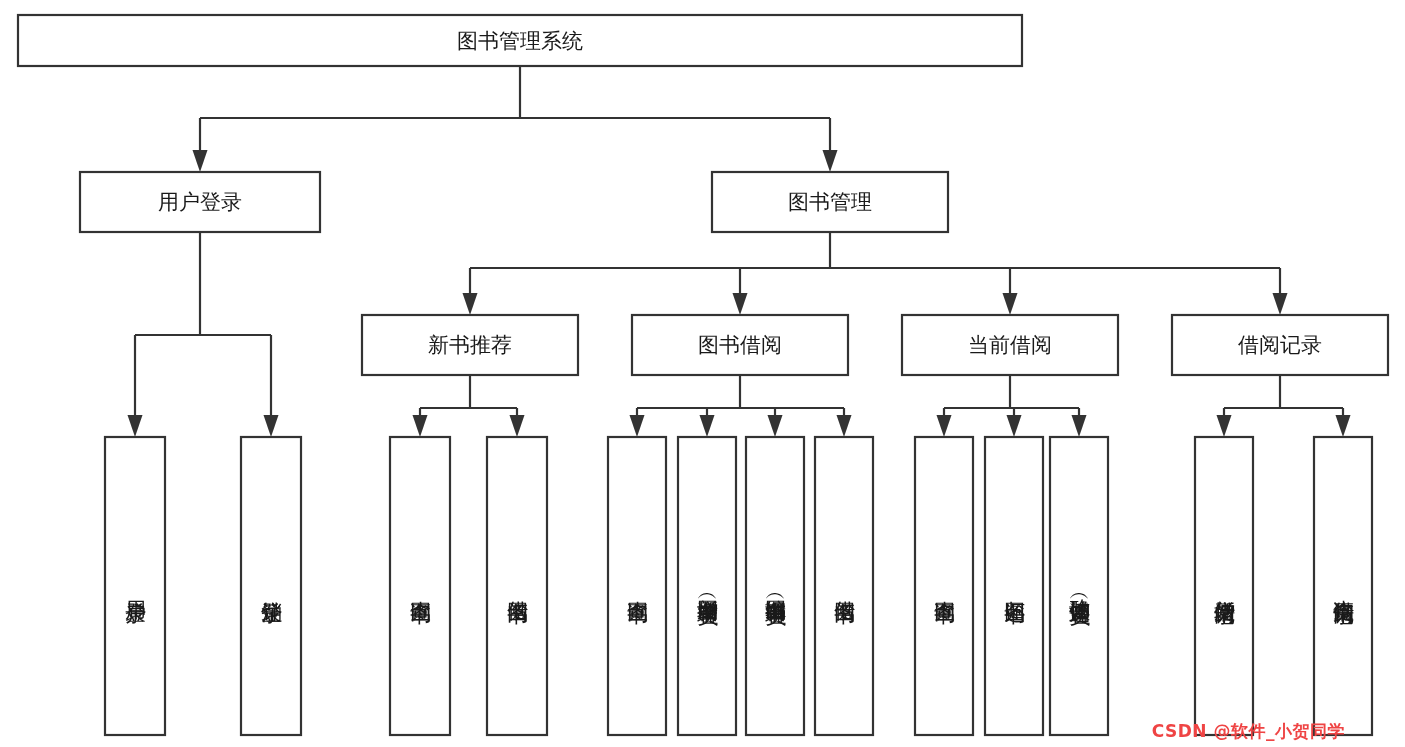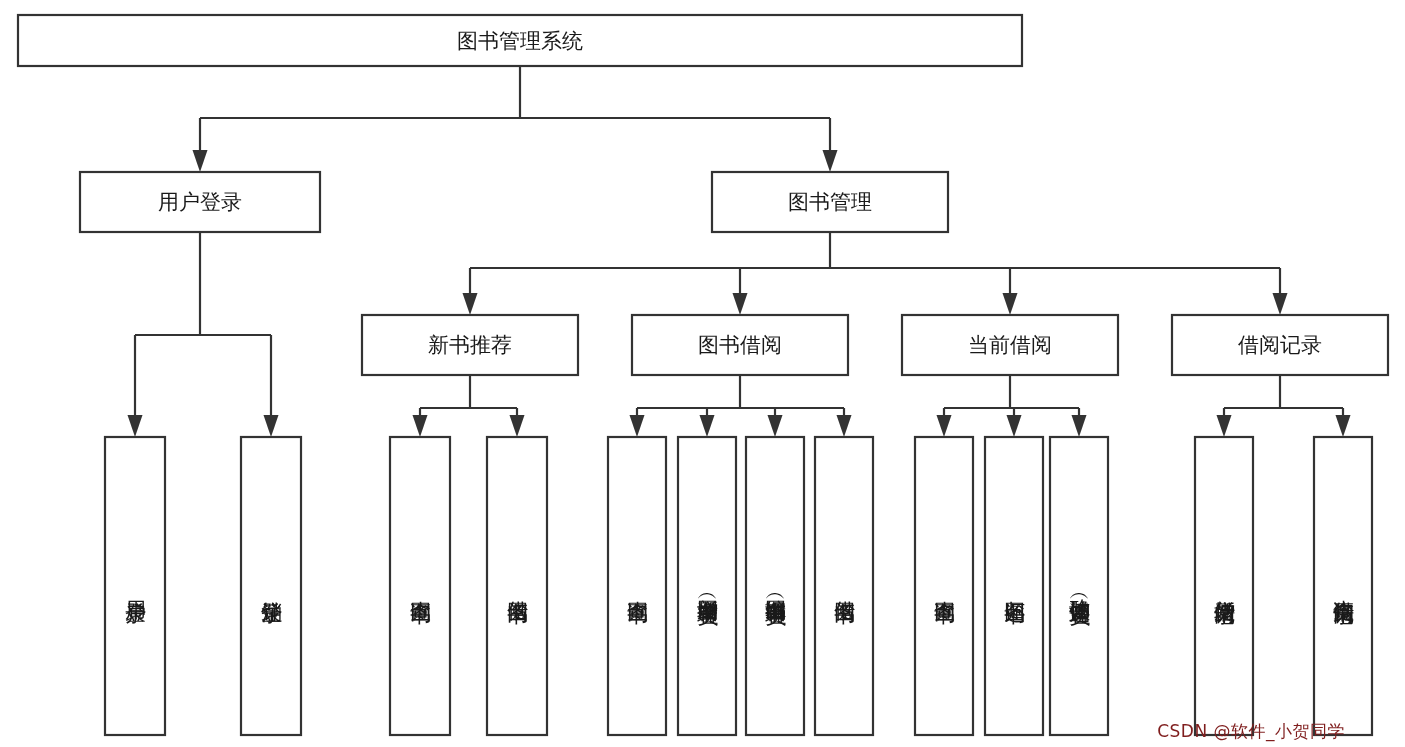--- a/index.html
+++ b/index.html
@@ -65,24 +65,25 @@
     white-space: nowrap;
     pointer-events: none;
     user-select: none;
   }
   .watermark {
     position: absolute;
     right: 14px;
     bottom: 4px;
     font-family: "DejaVu Sans", "Liberation Sans", sans-serif;
     font-size: 17px;
-    color: #7f1d1d;
+    color: #ef4444;
     letter-spacing: 0.5px;
     white-space: nowrap;
     user-select: none;
+    font-weight: bold;
   }
 </style>
 </head>
 <body>
 
 <div id="diagram-root">
 
   <svg id="diagram-svg" viewBox="0 0 1405 747" preserveAspectRatio="none">
     <g id="connector-layer">
         <line x1="520" y1="66" x2="520" y2="118" class="connector"></line>

